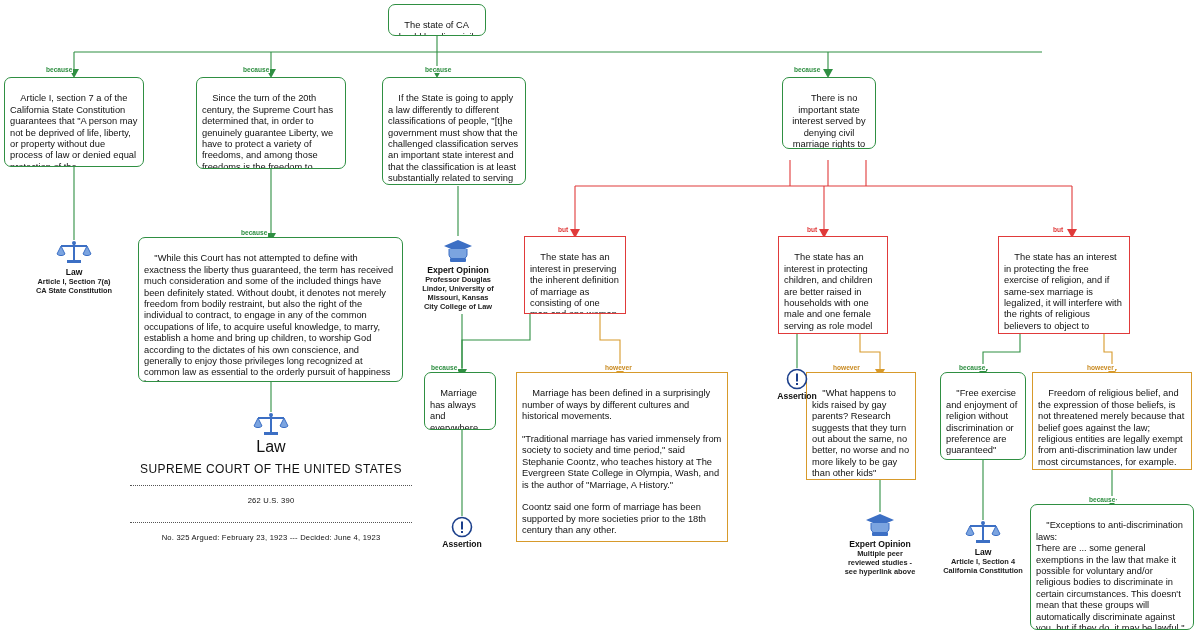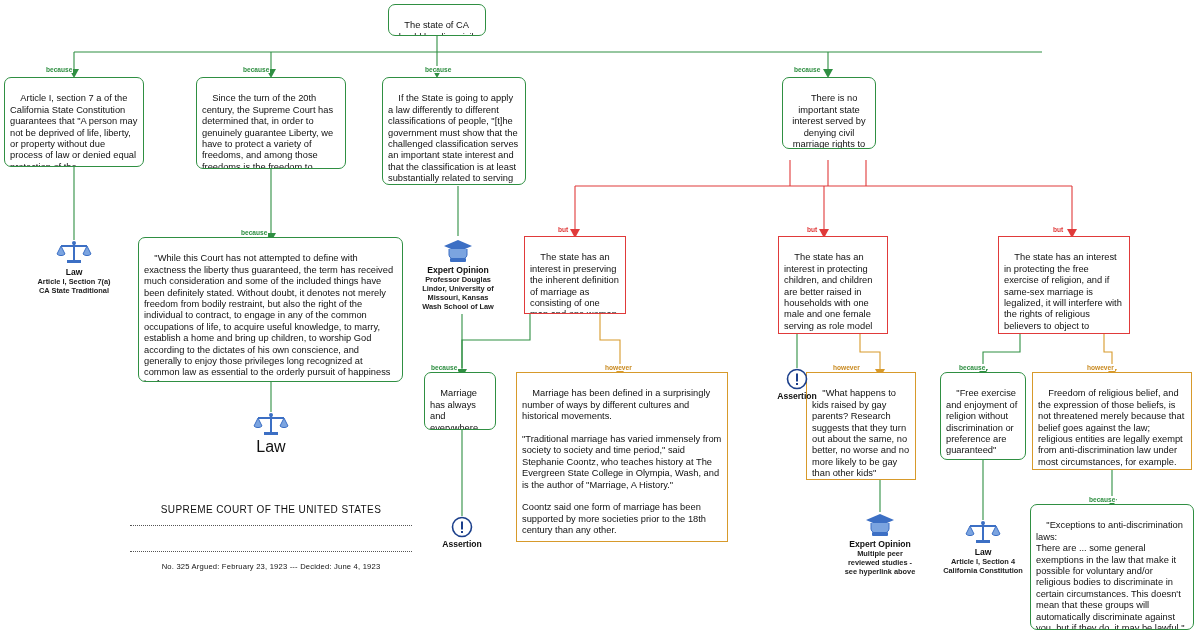--- a/index.html
+++ b/index.html
@@ -35,21 +35,21 @@
   
   .leaf{position:absolute;text-align:center;width:170px;}
   .leaf .ttl{font-size:8.6px;font-weight:bold;color:#111;margin-top:1px;}
   .leaf .sub{font-size:7.4px;line-height:9px;color:#222;font-weight:bold;}
   .leaf.small{width:110px;}
   .icon{display:block;margin:0 auto;}
 
   
   .doc{position:absolute;text-align:center;width:330px;color:#111;}
   .doc .l1{font-size:7.6px;line-height:11px;letter-spacing:.2px;}
-  .doc .l2{font-size:10px;line-height:13px;letter-spacing:.4px;margin-top:40px;}
+  .doc .l2{font-size:12px;line-height:13px;letter-spacing:.4px;}
   .doc .rule{border-top:1px dotted #555;margin:9px 24px;height:0;}
   .doc .sp{height:7px;}
 </style>
 </head>
 <body>
 
 <div id="canvas">
 
   <svg id="wires" viewBox="0 0 1200 630">
     <g fill="none" stroke="#2f8f42" stroke-width="1.1">
@@ -163,57 +163,58 @@
     <svg class="icon" width="36" height="26" viewBox="0 0 36 26">
       <line x1="18" y1="3" x2="18" y2="20" stroke="#3c6fc4" stroke-width="2"></line>
       <line x1="5" y1="6" x2="31" y2="6" stroke="#3c6fc4" stroke-width="2"></line>
       <circle cx="18" cy="3" r="2" fill="#3c6fc4"></circle>
       <path d="M5 6 L1 14 A5 4 0 0 0 9 14 Z" fill="#7ba4e0" stroke="#3c6fc4" stroke-width="1"></path>
       <path d="M31 6 L27 14 A5 4 0 0 0 35 14 Z" fill="#7ba4e0" stroke="#3c6fc4" stroke-width="1"></path>
       <rect x="11" y="20" width="14" height="3" fill="#3c6fc4"></rect>
     </svg>
     <div class="ttl">Law</div>
     <div class="sub">Article I, Section 7(a)</div>
-    <div class="sub">CA State Traditional</div>
+    <div class="sub">CA State Constitution</div>
   </div>
 
   <div class="elabel because" style="left:240px;top:229px;">because</div>
   <div class="node green" style="left:138px;top:237px;width:265px;height:145px;">
     <span>"While this Court has not attempted to define with exactness the liberty thus guaranteed, the term has received much consideration and some of the included things have been definitely stated. Without doubt, it denotes not merely freedom from bodily restraint, but also the right of the individual to contract, to engage in any of the common occupations of life, to acquire useful knowledge, to marry, establish a home and bring up children, to worship God according to the dictates of his own conscience, and generally to enjoy those privileges long recognized at common law as essential to the orderly pursuit of happiness by free men."</span>
   </div>
 
   <div class="doc" style="left:106px;top:412px;">
     <svg class="icon" width="36" height="26" viewBox="0 0 36 26">
       <line x1="18" y1="3" x2="18" y2="20" stroke="#3c6fc4" stroke-width="2"></line>
       <line x1="5" y1="6" x2="31" y2="6" stroke="#3c6fc4" stroke-width="2"></line>
       <circle cx="18" cy="3" r="2" fill="#3c6fc4"></circle>
       <path d="M5 6 L1 14 A5 4 0 0 0 9 14 Z" fill="#7ba4e0" stroke="#3c6fc4" stroke-width="1"></path>
       <path d="M31 6 L27 14 A5 4 0 0 0 35 14 Z" fill="#7ba4e0" stroke="#3c6fc4" stroke-width="1"></path>
       <rect x="11" y="20" width="14" height="3" fill="#3c6fc4"></rect>
     </svg>
     <div class="ttl">Law</div>
     <div class="sp"></div>
     <div class="l2">SUPREME COURT OF THE UNITED STATES</div>
     <div class="rule"></div>
+    <div class="l1">262 U.S. 390</div>
     <div class="sp"></div>
     <div class="rule"></div>
     <div class="l1">No. 325 Argued: February 23, 1923 --- Decided: June 4, 1923</div>
   </div>
 
   <div class="leaf small" style="left:403px;top:238px;">
     <svg class="icon" width="30" height="26" viewBox="0 0 30 26">
       <polygon points="15,2 29,8 15,14 1,8" fill="#3c6fc4"></polygon>
       <path d="M6 11 L6 17 A9 5 0 0 0 24 17 L24 11" fill="#7ba4e0" stroke="#3c6fc4" stroke-width="1"></path>
       <rect x="7" y="20" width="16" height="4" rx="1" fill="#3c6fc4"></rect>
     </svg>
     <div class="ttl">Expert Opinion</div>
     <div class="sub">Professor Douglas</div>
     <div class="sub">Lindor, University of</div>
     <div class="sub">Missouri, Kansas</div>
-    <div class="sub">Wash School of Law</div>
+    <div class="sub">City College of Law</div>
   </div>
 
   <div class="elabel but" style="left:557px;top:226px;">but</div>
   <div class="node red" style="left:524px;top:236px;width:102px;height:78px;">
     <span>The state has an interest in preserving the inherent definition of marriage as consisting of one man and one woman</span>
   </div>
 
   <div class="elabel but" style="left:806px;top:226px;">but</div>
   <div class="node red" style="left:778px;top:236px;width:110px;height:98px;">
     <span>The state has an interest in protecting children, and children are better raised in households with one male and one female serving as role model and parent</span>

